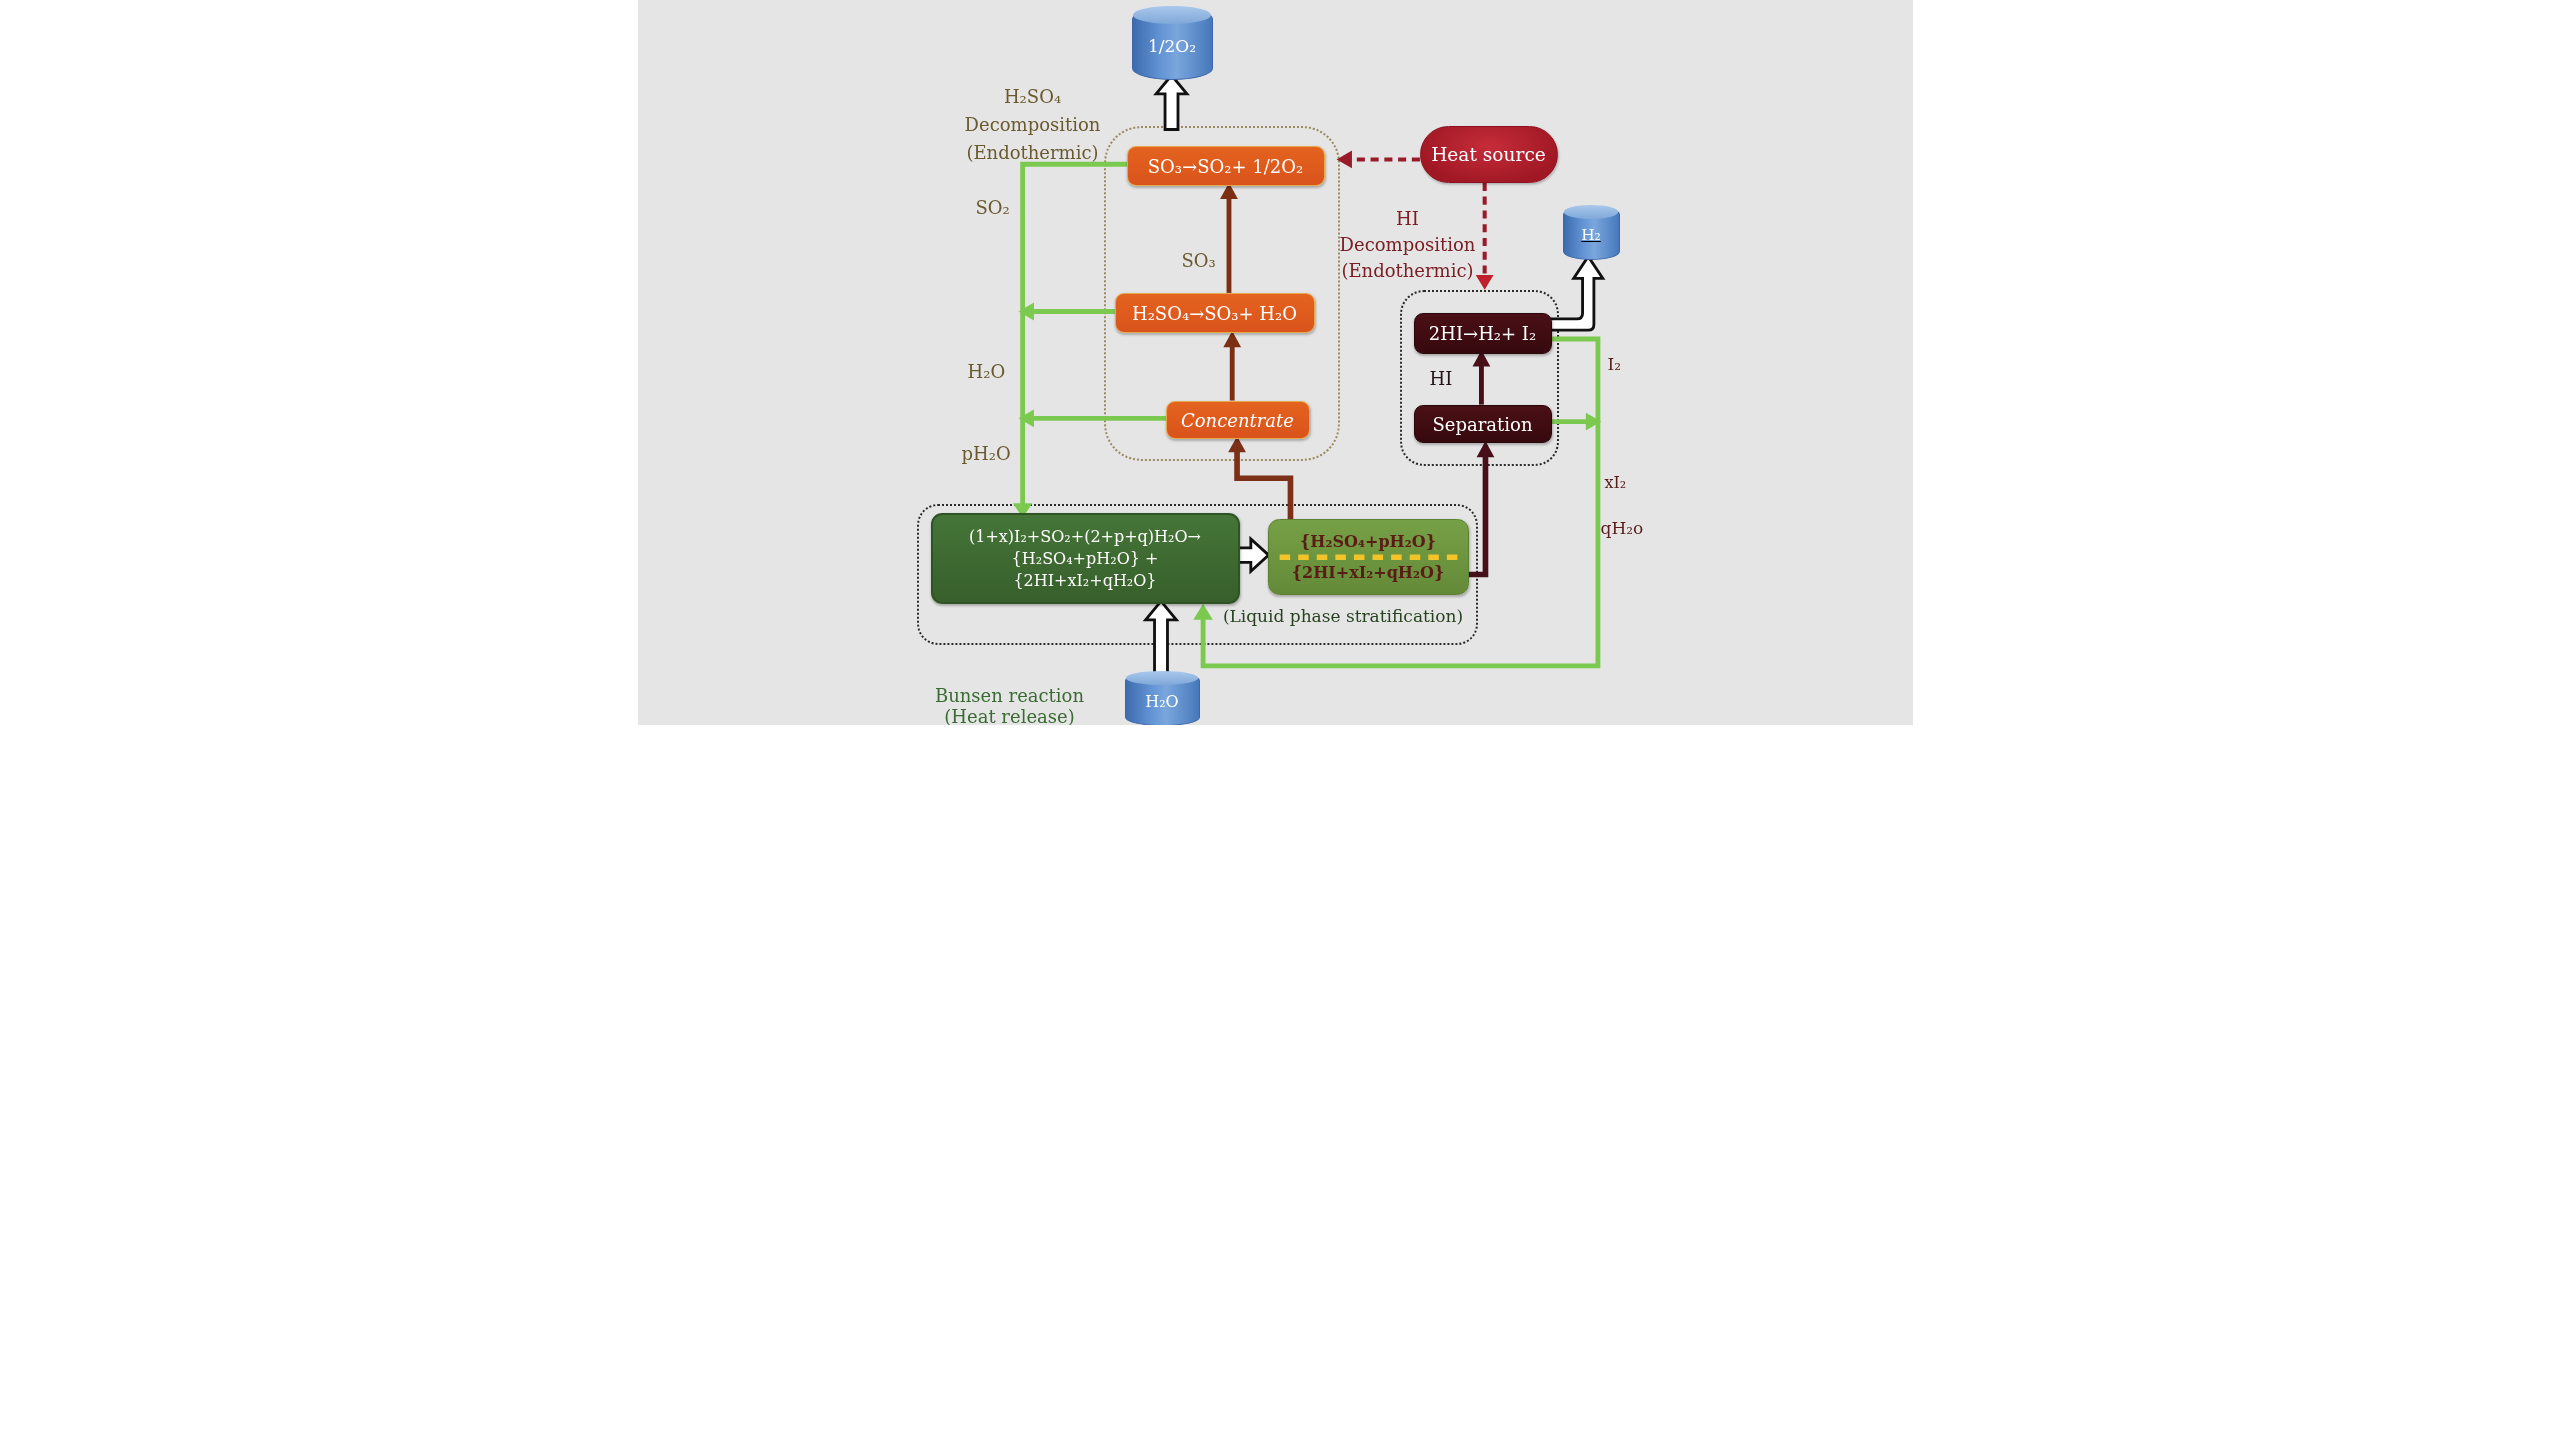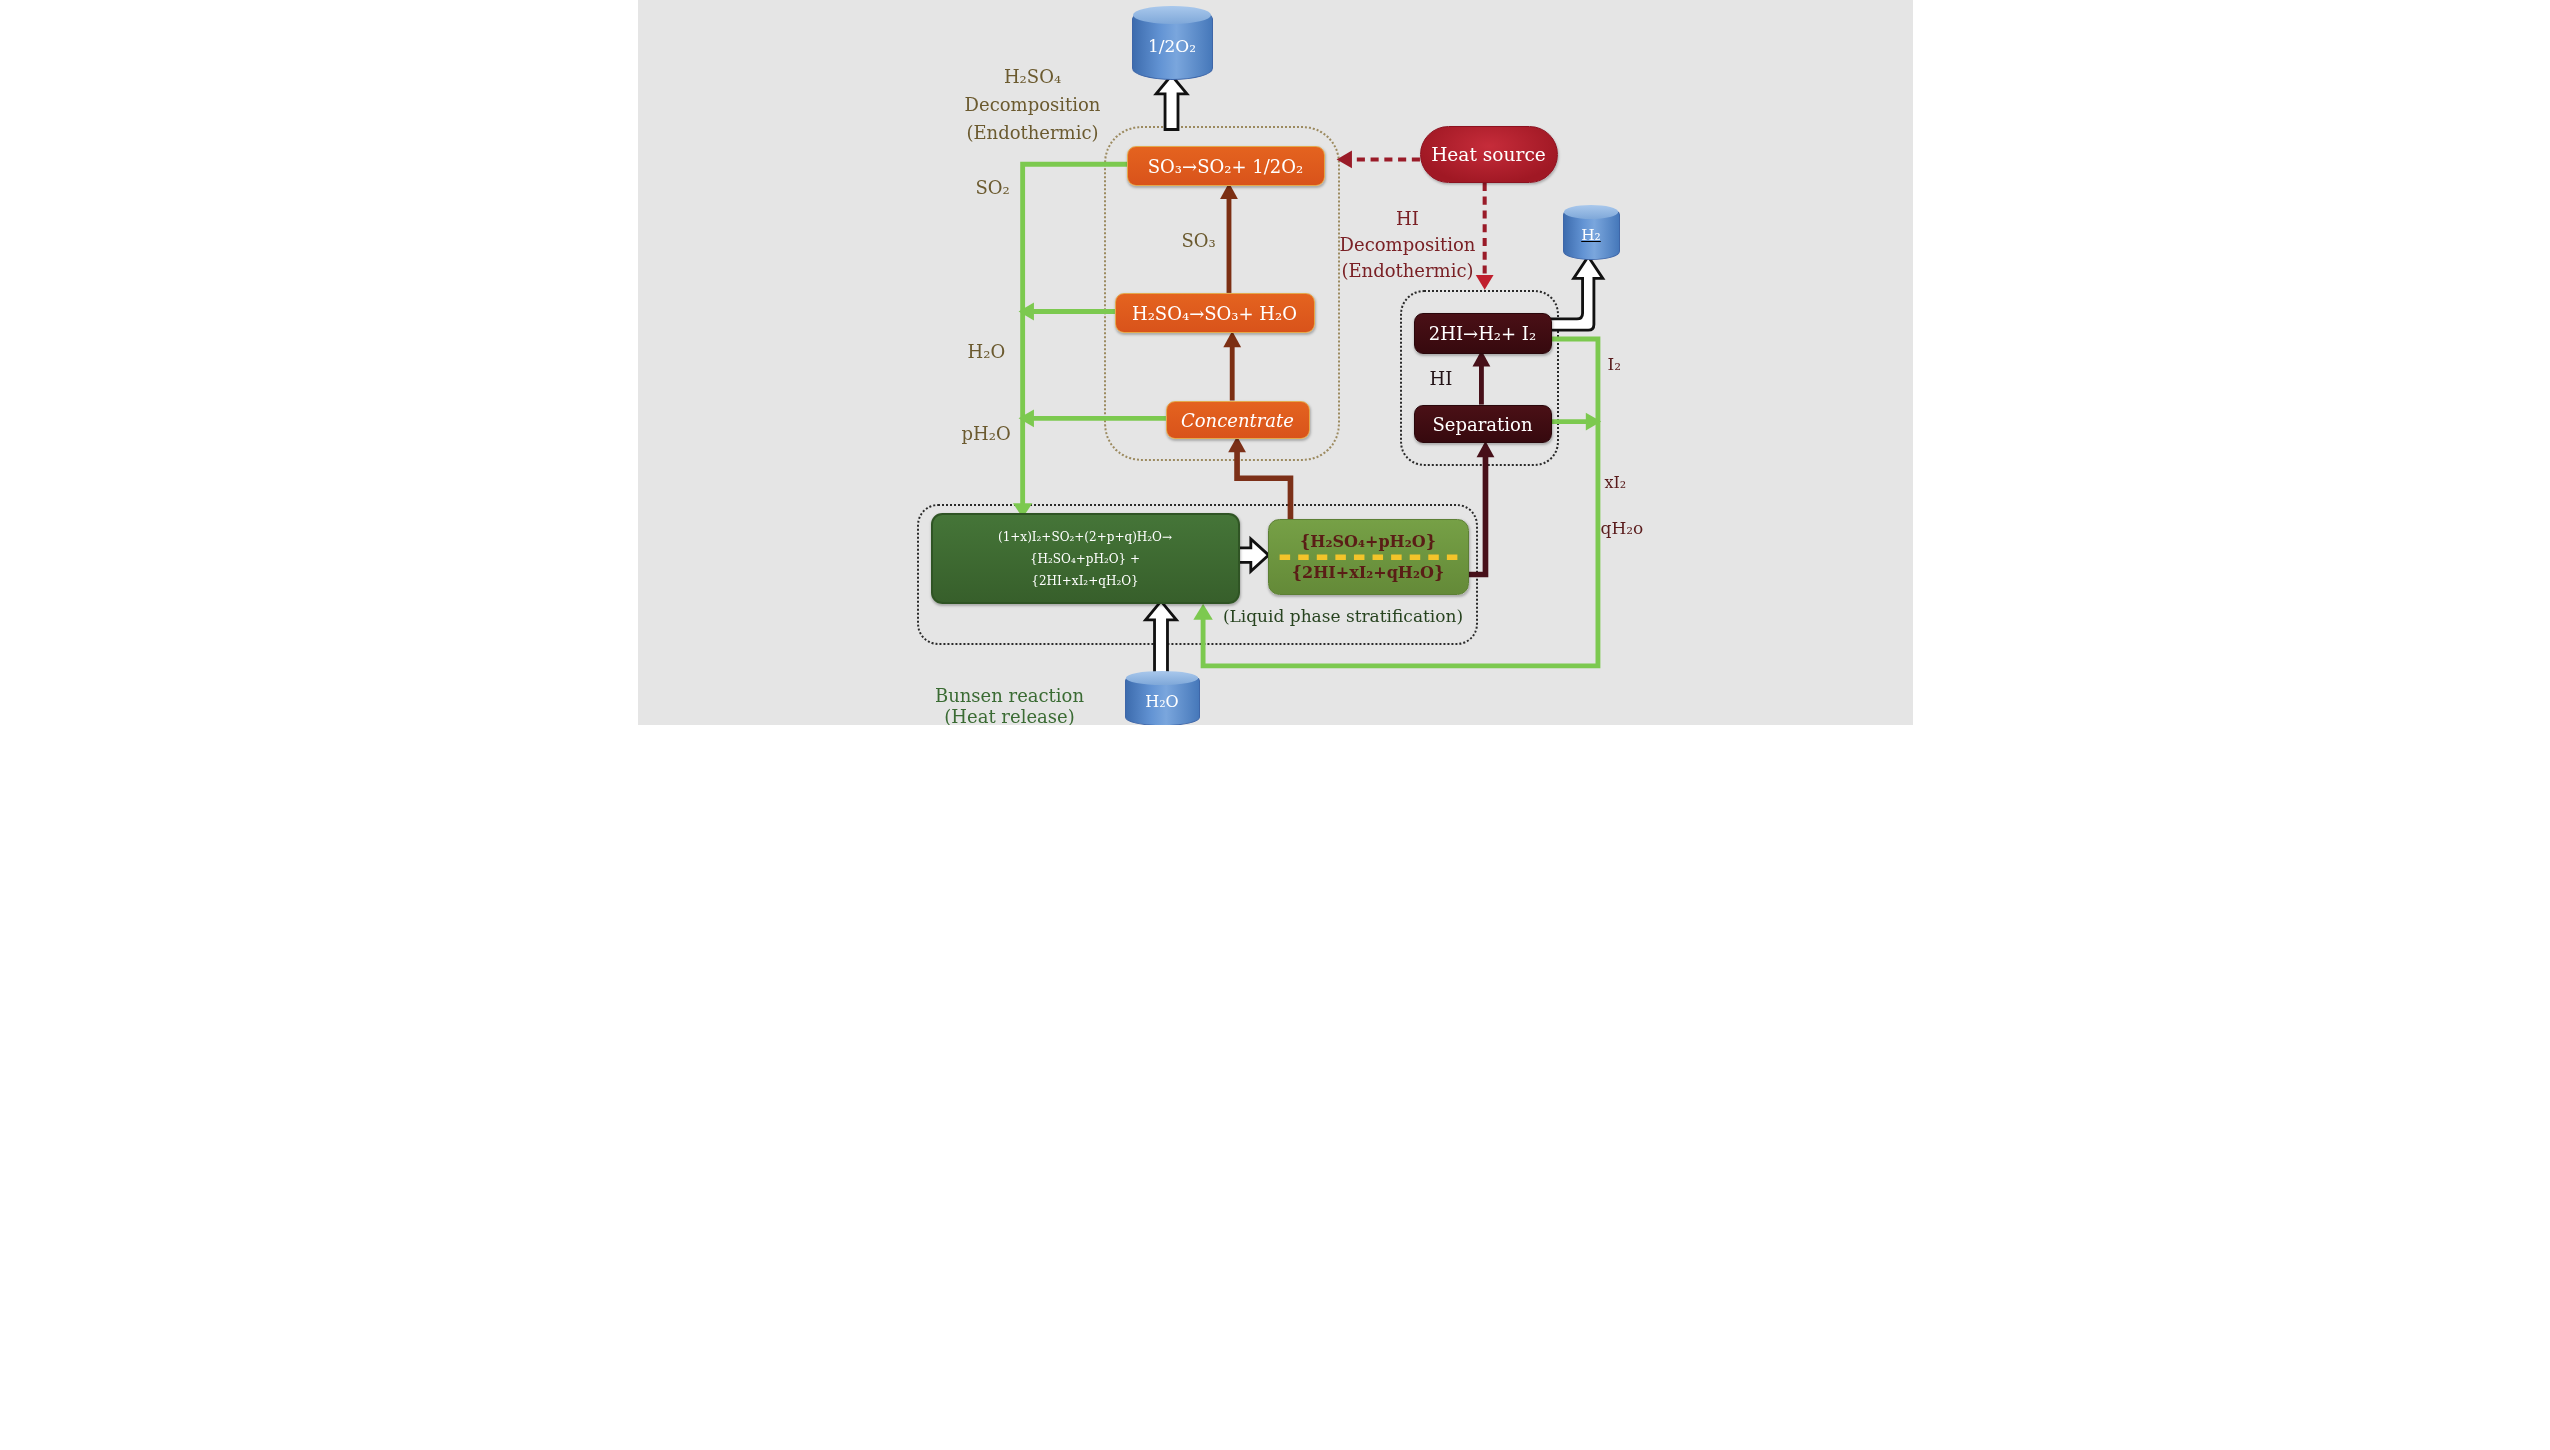--- a/index.html
+++ b/index.html
@@ -15,33 +15,33 @@
   .dotted.dark{border:2.4px dotted #2a2a2a;border-radius:24px;}
   
   .pbox{position:absolute;display:flex;align-items:center;justify-content:center;
         color:#fff;text-align:center;z-index:3;border-radius:9px;
         box-shadow:0.8px 1.6px 2.4px rgba(0,0,0,.25);}
   .orange{background:linear-gradient(180deg,#e4631f,#d9531b);border:1.6px solid #e4a94c;font-size:18px;}
   .maroon{background:linear-gradient(180deg,#4a1016,#36090e);border:1.6px solid #2a070b;font-size:18px;justify-content:center;}
   .stadium{background:radial-gradient(ellipse at 50% 35%,#c62c3a,#a01824 75%);
            border:1.6px solid #8c1220;border-radius:32px;font-size:18.6px;}
   .bunsen{background:linear-gradient(180deg,#457538,#375f2b);border:2.4px solid #2f5424;
-          flex-direction:column;font-size:12px;line-height:22px;}
+          flex-direction:column;font-size:16px;line-height:22px;}
   .olive{background:linear-gradient(180deg,#76a046,#648a38);border:1.6px solid #5c7f34;
          flex-direction:column;color:#5a1d16;font-size:16px;font-weight:bold;}
   
   .cyl{position:absolute;z-index:3;border-radius:50%/16%;
        background:linear-gradient(90deg,#3d6cae,#6394d4 35%,#7aa6dd 55%,#4678ba);
        border:1.6px solid #3e66a8;display:flex;align-items:center;justify-content:center;}
   .cyl::before{content:"";position:absolute;left:1%;right:1%;top:-1.6px;height:26%;
        border-radius:50%;background:linear-gradient(180deg,#a9c8ec,#7fa8d9);}
   .cyl span{color:#fff;z-index:1;padding-top:8%;}
   
   .lbl{position:absolute;z-index:4;text-align:center;white-space:nowrap;}
-  .brown{color:#6b5a2f;}
+  .brown{color:#6b5a2f;margin-top:20px;}
   .darkred{color:#7a2025;}
   .maroontxt{color:#5a1c1c;}
   .greentxt{color:#3a6b33;}
   .notegreen{color:#27431f;}
   .hitxt{color:#241418;}
 </style>
 </head>
 <body>
 
 <div class="stage">

